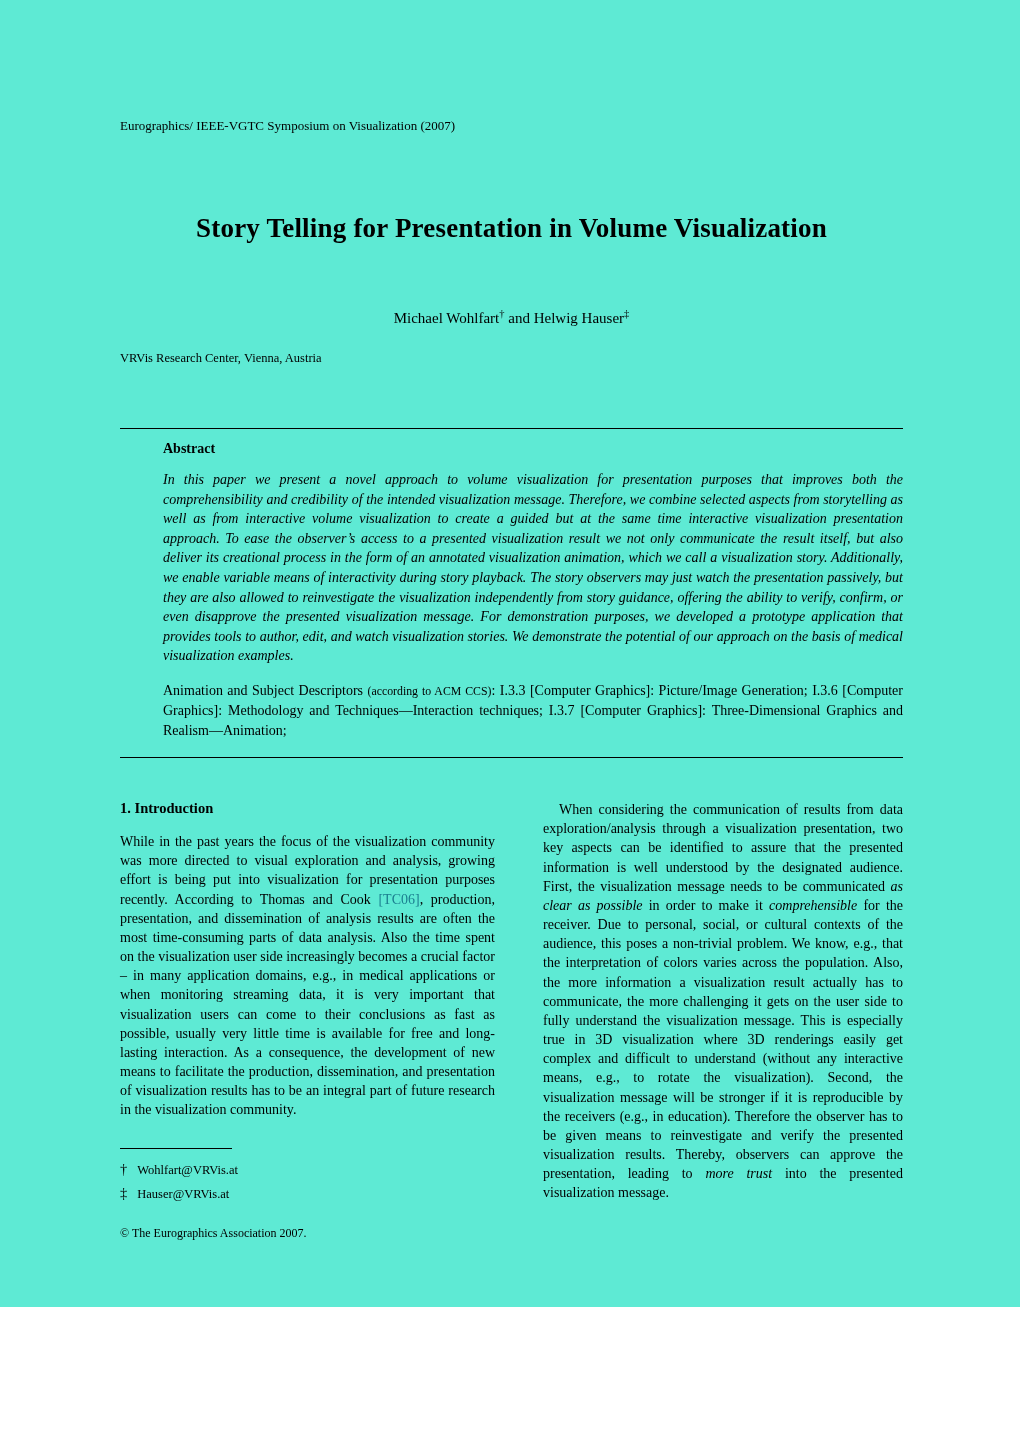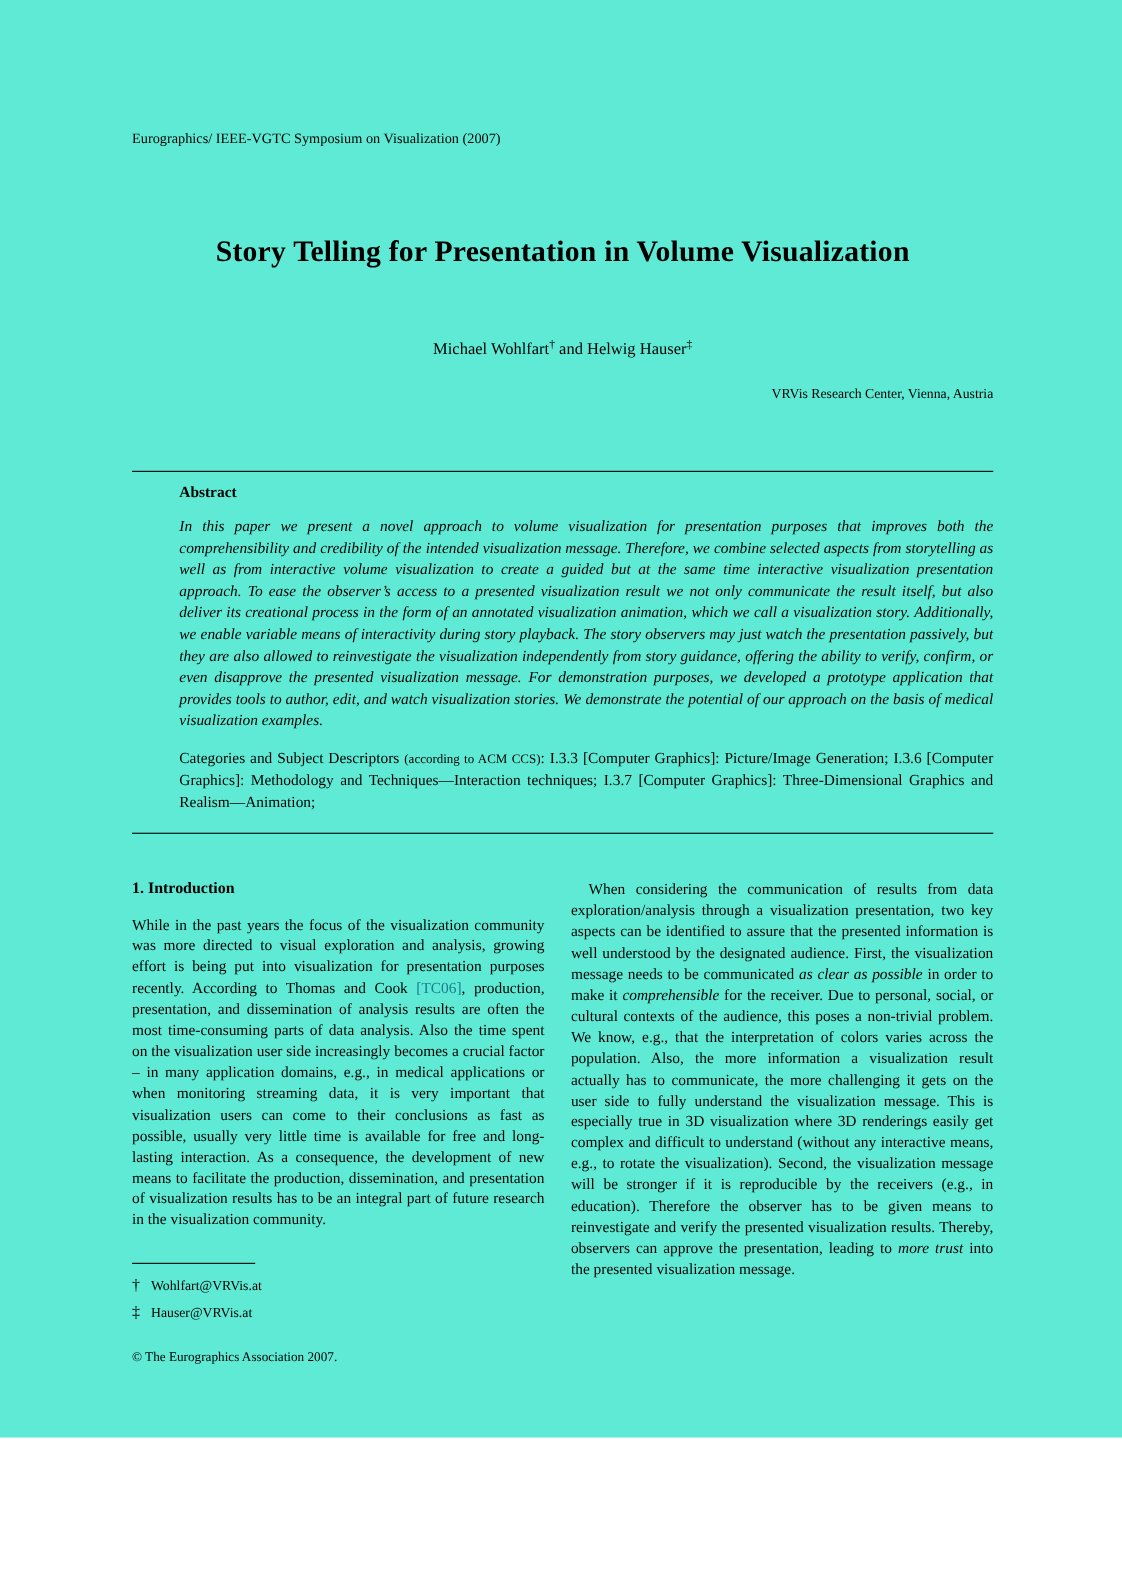--- a/index.html
+++ b/index.html
@@ -11,31 +11,31 @@
     font-family:"Liberation Serif","DejaVu Serif",serif;
     overflow:hidden;
   }
   .header{position:absolute;left:120px;top:116px;font-size:13px;line-height:1.5;}
   .title{
     position:absolute;left:120px;top:213px;width:783px;
     text-align:center;font-size:27px;font-weight:bold;letter-spacing:0.2px;
   }
   .authors{position:absolute;left:120px;top:308px;width:783px;text-align:center;font-size:15px;}
   .authors sup{font-size:10.5px;}
-  .affil{position:absolute;left:120px;top:351px;width:783px;text-align:right;font-size:12.5px;}
+  .affil{position:absolute;left:120px;top:351px;width:783px;text-align:left;font-size:12.5px;}
   .abstract-section{position:absolute;left:120px;top:428px;width:783px;}
   .rule{border:none;border-top:1.5px solid #000;margin:0;height:0;}
   .abstract-inner{margin-left:43px;}
   .abstract-heading{font-weight:bold;font-size:14px;margin:12px 0 13px 0;}
   .abstract-text{font-style:italic;font-size:14px;line-height:1.4;text-align:justify;}
   .categories{font-size:14px;line-height:1.42;text-align:justify;margin-top:15px;margin-bottom:16px;}
   .categories .small{font-size:11.8px;}
   .columns{
     position:absolute;left:120px;top:800px;width:783px;
-    display:flex;gap:24px;align-items:flex-start;
+    display:flex;gap:48px;align-items:flex-start;
   }
   .col-left{flex:0 0 375px;width:375px;}
   .col-right{flex:1;}
   .sec-heading{font-size:14.5px;font-weight:bold;margin:0 0 15px 0;}
   .body-par{font-size:14px;line-height:1.37;text-align:justify;margin:0;}
   .indent{text-indent:16px;}
   .cite{color:#1b7e8f;text-decoration:none;cursor:pointer;margin-top:40px;}
   .footnotes{margin-top:28px;}
   .fn-rule{border:none;border-top:1px solid #000;width:112px;margin:0 0 8px 0;height:0;}
   .fn-line{font-size:12.5px;line-height:1.7;}
@@ -77,21 +77,21 @@
   </div>
 
   <div class="affil">VRVis Research Center, Vienna, Austria</div>
 
   <div class="abstract-section">
     <hr class="rule">
     <div class="abstract-inner">
       <div class="abstract-heading">Abstract</div>
       <div class="abstract-text">In this paper we present a novel approach to volume visualization for presentation purposes that improves both the comprehensibility and credibility of the intended visualization message. Therefore, we combine selected aspects from storytelling as well as from interactive volume visualization to create a guided but at the same time interactive visualization presentation approach. To ease the observer’s access to a presented visualization result we not only communicate the result itself, but also deliver its creational process in the form of an annotated visualization animation, which we call a visualization story. Additionally, we enable variable means of interactivity during story playback. The story observers may just watch the presentation passively, but they are also allowed to reinvestigate the visualization independently from story guidance, offering the ability to verify, confirm, or even disapprove the presented visualization message. For demonstration purposes, we developed a prototype application that provides tools to author, edit, and watch visualization stories. We demonstrate the potential of our approach on the basis of medical visualization examples.</div>
       <div class="categories">
-        <span>Categories and Subject Descriptors </span><span class="small">(according to ACM CCS)</span><span>:  I.3.3 [Computer Graphics]: Picture/Image Generation; I.3.6 [Computer Graphics]: Methodology and Techniques—Interaction techniques; I.3.7 [Computer Graphics]: Three-Dimensional Graphics and Realism—Animation;</span>
+        <span>Animation and Subject Descriptors </span><span class="small">(according to ACM CCS)</span><span>:  I.3.3 [Computer Graphics]: Picture/Image Generation; I.3.6 [Computer Graphics]: Methodology and Techniques—Interaction techniques; I.3.7 [Computer Graphics]: Three-Dimensional Graphics and Realism—Animation;</span>
       </div>
     </div>
     <hr class="rule">
   </div>
 
   <div class="columns">
 
     <div class="col-left">
       <h2 class="sec-heading">1. Introduction</h2>
       <p class="body-par"><span>While in the past years the focus of the visualization community was more directed to visual exploration and analysis, growing effort is being put into visualization for presentation purposes recently. According to Thomas and Cook </span><a class="cite">[TC06]</a><span>, production, presentation, and dissemination of analysis results are often the most time-consuming parts of data analysis. Also the time spent on the visualization user side increasingly becomes a crucial factor – in many application domains, e.g., in medical applications or when monitoring streaming data, it is very important that visualization users can come to their conclusions as fast as possible, usually very little time is available for free and long-lasting interaction. As a consequence, the development of new means to facilitate the production, dissemination, and presentation of visualization results has to be an integral part of future research in the visualization community.</span></p>

